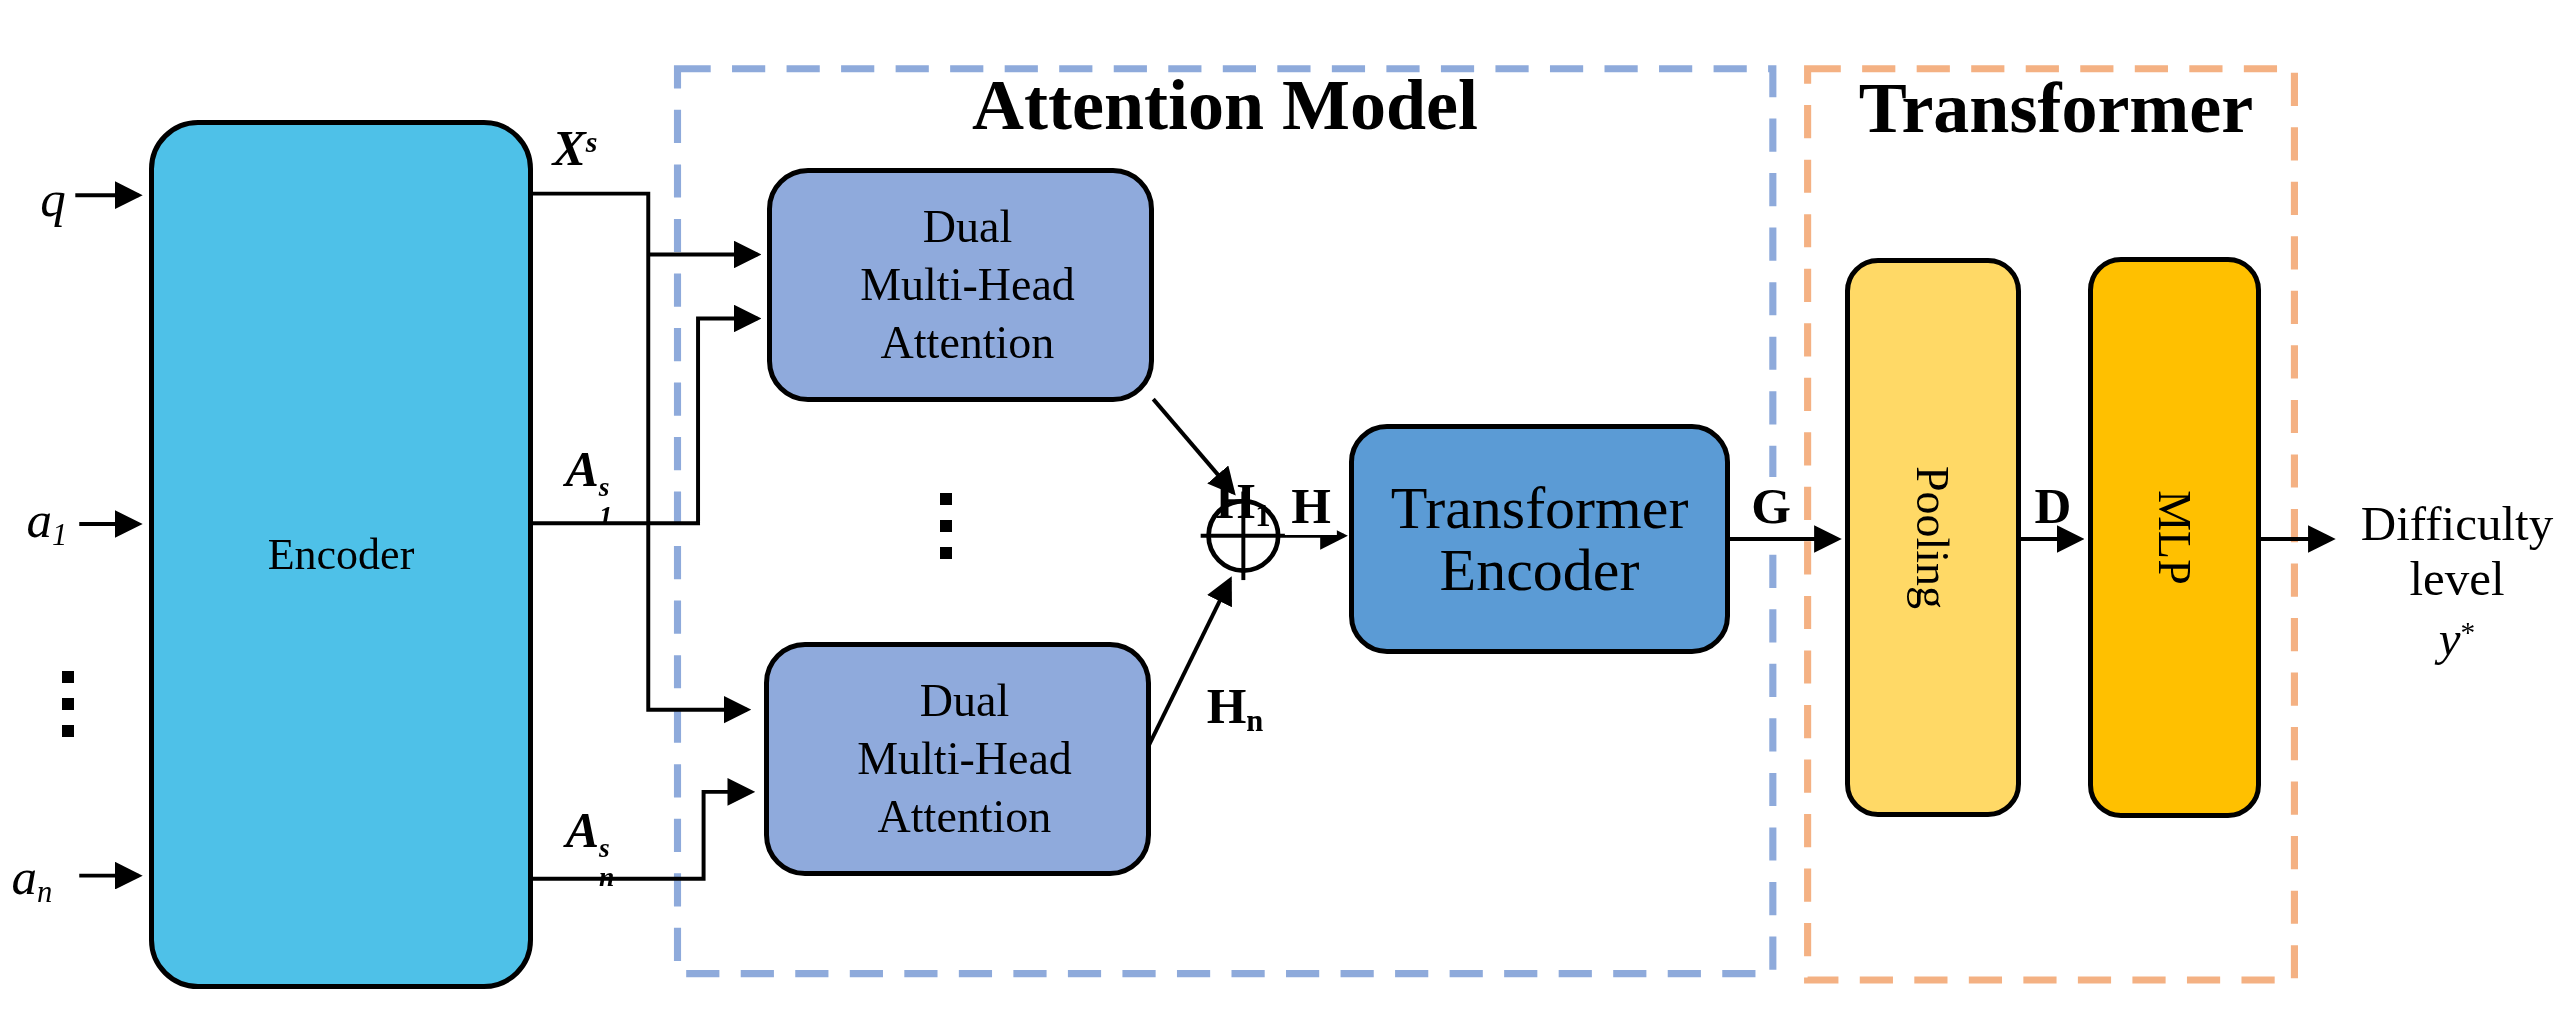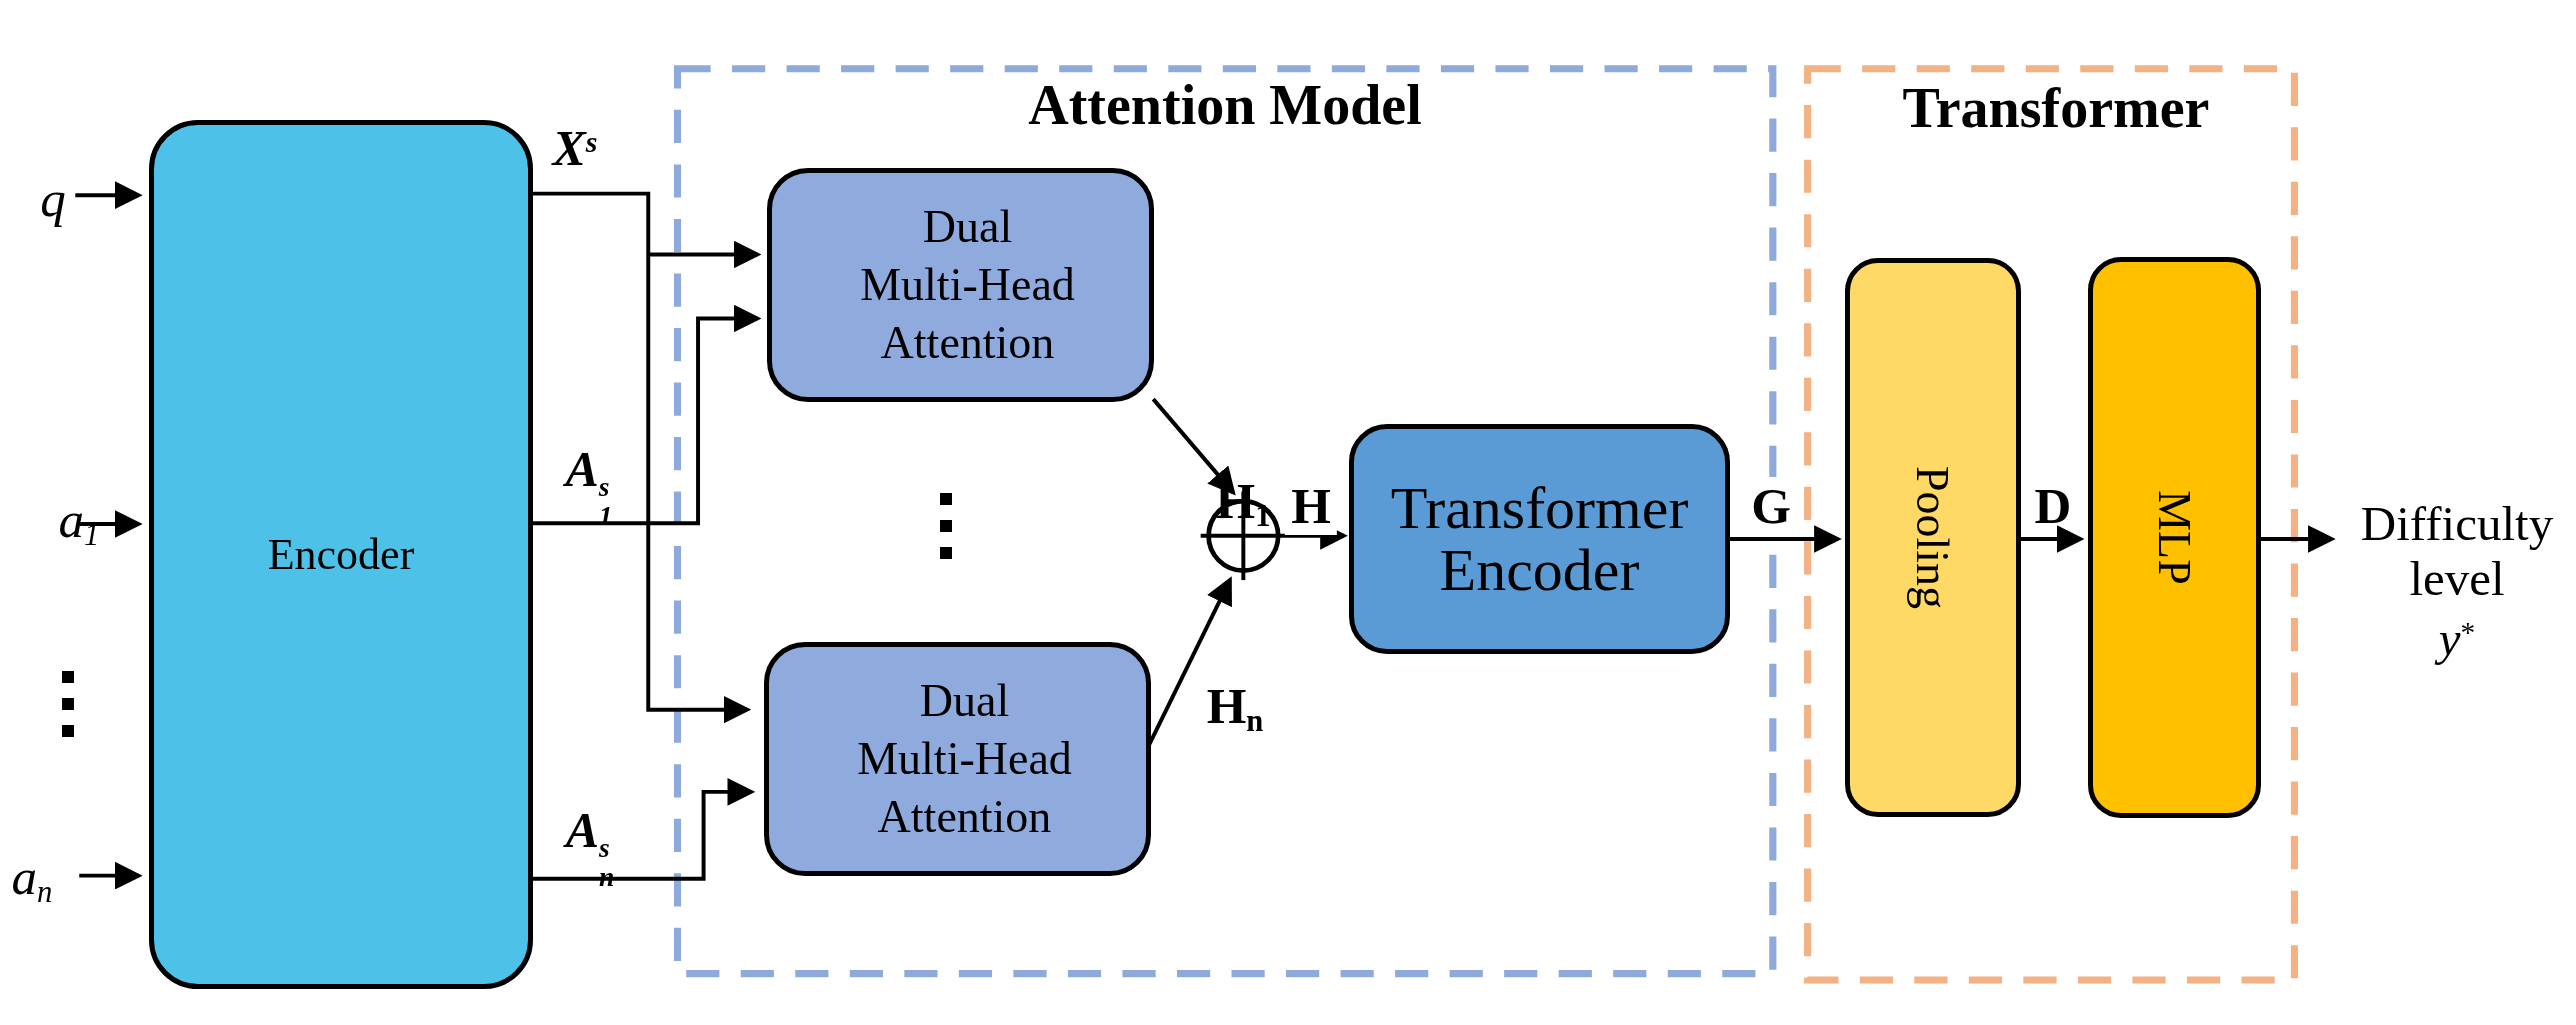--- a/index.html
+++ b/index.html
@@ -50,21 +50,21 @@
     white-space:nowrap;
     font-size:46px;
   }
 
   .lbl{
     position:absolute;
     transform:translate(-50%,-50%);
     white-space:nowrap;
     color:#000;
   }
-  .title{font-weight:bold;font-size:56px;}
+  .title{font-weight:bold;font-size:72px;}
   .math-b{font-weight:bold;font-size:51px;}
   .math-big{font-weight:bold;font-size:50px;font-style:italic;}
   .math-i{font-style:italic;font-size:51px;}
   .bgw{background:#fff;padding:0 6.3px;}
   .sub{font-size:0.60em;vertical-align:-0.28em;}
   .sup{font-size:0.60em;vertical-align:0.42em;}
   .stack{
     display:inline-flex;flex-direction:column;
     font-size:0.55em;line-height:1.05;
     vertical-align:-0.35em;text-align:left;
@@ -154,21 +154,21 @@
   <div class="box pooling">
     <span class="vtext">Pooling</span>
   </div>
   <div class="box mlp">
     <span class="vtext">MLP</span>
   </div>
 
   <div class="lbl math-i" style="left:53px;top:199px;">
     <span>q</span>
   </div>
-  <div class="lbl math-i" style="left:47px;top:522px;margin-left:32px;">
+  <div class="lbl math-i" style="left:47px;top:522px;">
     <span>a</span><span class="sub">1</span>
   </div>
   <div class="dots" style="left:68px;top:704px;">
     <span></span>
       <span></span>
       <span></span>
   </div>
   <div class="lbl math-i" style="left:32px;top:879px;">
     <span>a</span><span class="sub">n</span>
   </div>

